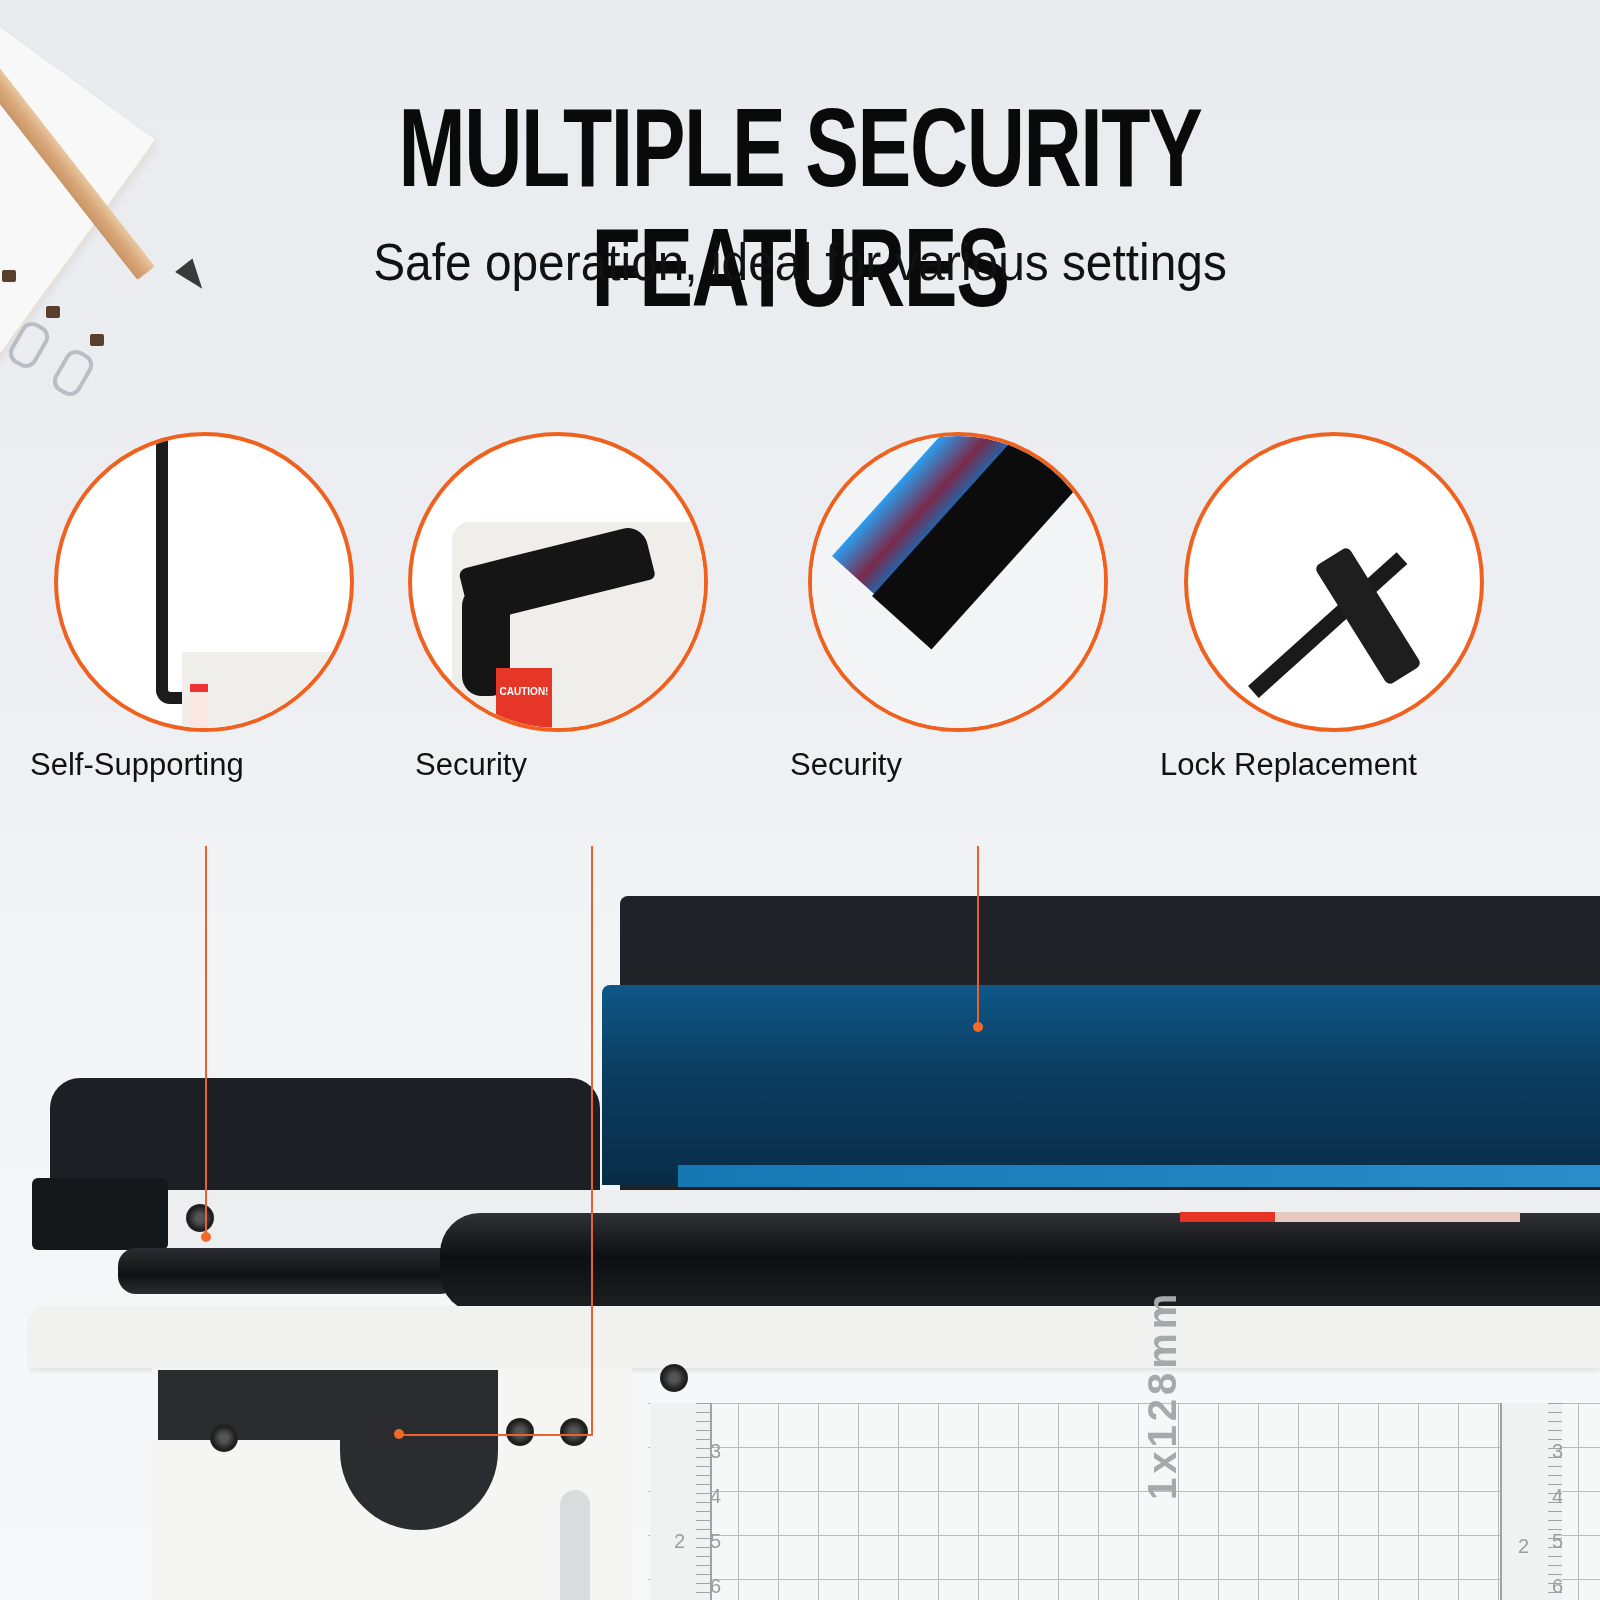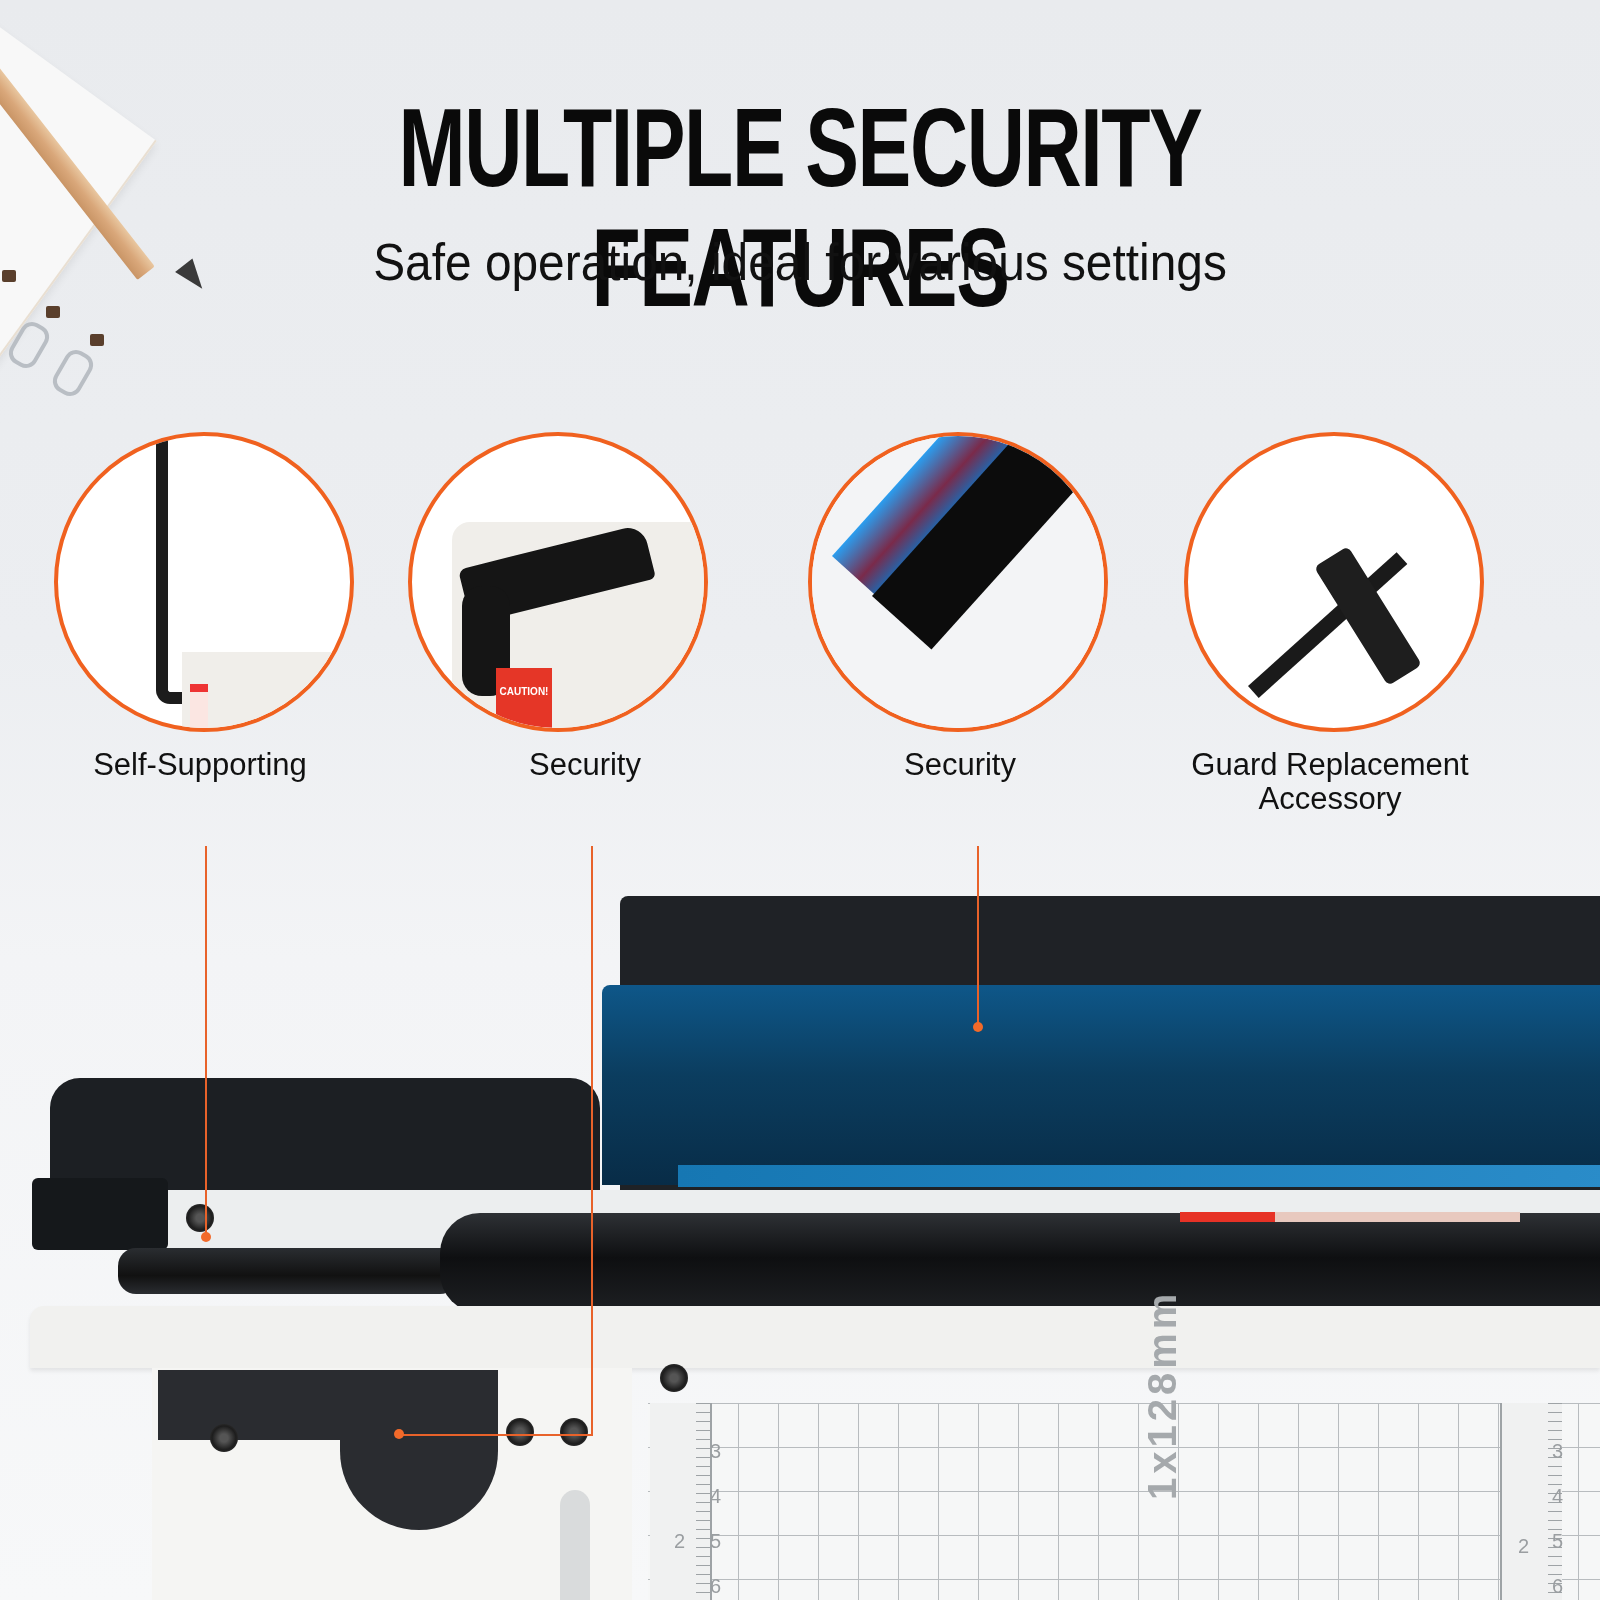--- a/index.html
+++ b/index.html
@@ -17,21 +17,21 @@
   .ring{width:22px;height:38px;border:4px solid #b9bec4;border-radius:12px;}
   .hole{width:14px;height:12px;background:#5a3f2c;border-radius:2px;}
   
   .title{left:0;width:1600px;top:88px;text-align:center;font-family:"Liberation Sans",sans-serif;
     font-weight:bold;font-size:112px;letter-spacing:-2px;color:#0a0a0a;
     transform:scaleX(.72);transform-origin:800px 0;line-height:120px;}
   .subtitle{left:0;width:1600px;top:232px;text-align:center;font-size:52px;color:#111;line-height:60px;
     transform:scaleX(.92);transform-origin:800px 0;}
   
   .circle{width:292px;height:292px;border-radius:50%;border:4px solid #f0611f;background:#fff;overflow:hidden;}
-  .label{width:340px;text-align:center;font-size:31px;line-height:34px;color:#111;}
+  .label{width:340px;font-size:31px;line-height:34px;color:#111;}
   
   .vline{width:2px;background:#e8622a;}
   .hline{height:2px;background:#e8622a;}
   .dot{width:10px;height:10px;border-radius:50%;background:#f26a2a;}
   
   .tray{left:620px;top:896px;width:1000px;height:310px;background:#1f2226;border-radius:8px 0 0 0;}
   .guard{left:602px;top:985px;width:1010px;height:200px;background:linear-gradient(180deg,#0e5789 0%,#0b3d5f 45%,#082c47 100%);border-radius:8px 0 0 0;}
   .guard-strip{left:678px;top:1165px;width:930px;height:22px;background:linear-gradient(90deg,#1677b3,#2a8cc9);}
   .leftbox{left:50px;top:1078px;width:550px;height:130px;background:#1c1f23;border-radius:30px 30px 0 0;}
   .leftcap{left:32px;top:1178px;width:136px;height:72px;background:#15181b;border-radius:6px;}
@@ -109,22 +109,21 @@
 </div>
 <div class="abs label" style="left:790px;top:748px">
   <div>Security</div>
 </div>
 
 <div class="abs circle" style="left:1184px;top:432px">
   <div class="c4-blade" style="left:60px;top:250px"></div>
   <div class="c4-stem" style="left:160px;top:110px"></div>
 </div>
 <div class="abs label" style="left:1160px;top:748px">
-  <div>Guard Replacement</div>
-  <div>Accessory</div>
+  <div>Lock Replacement</div>
 </div>
 
 <div class="abs tray"></div>
 <div class="abs guard"></div>
 <div class="abs guard-strip"></div>
 <div class="abs leftbox"></div>
 <div class="abs base-top"></div>
 <div class="abs leftcap"></div>
 <div class="abs screw" style="left:186px;top:1204px"></div>
 <div class="abs rod"></div>

